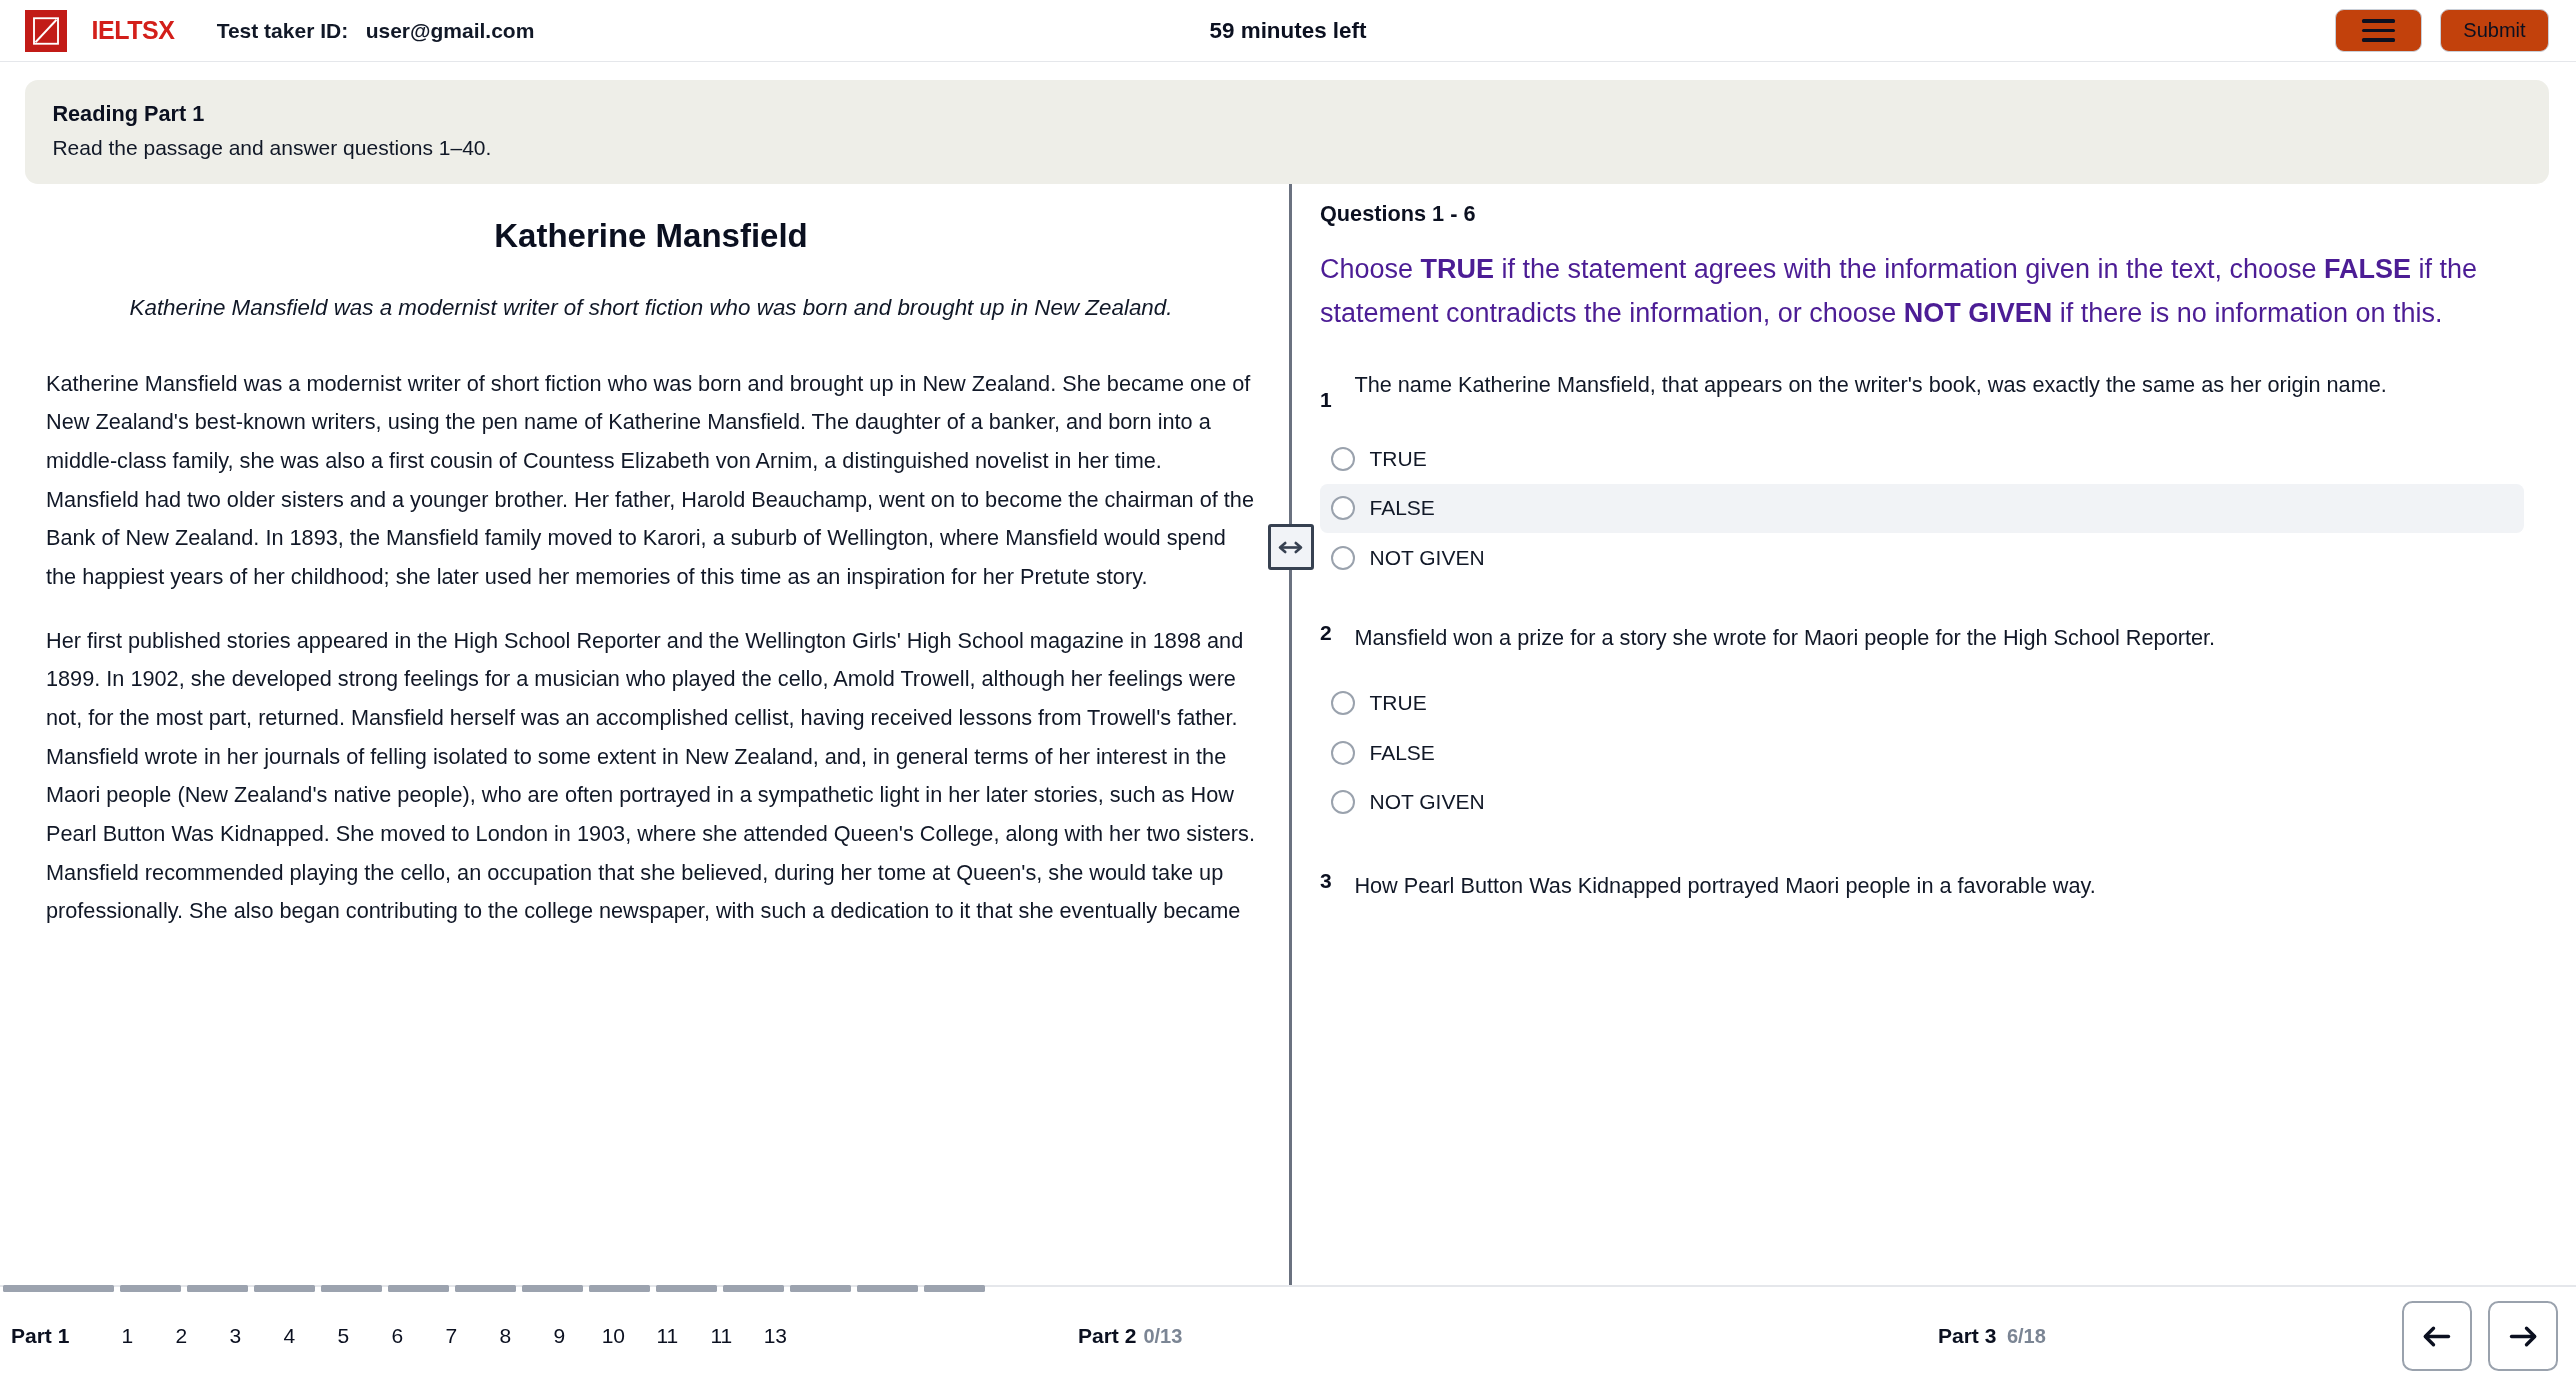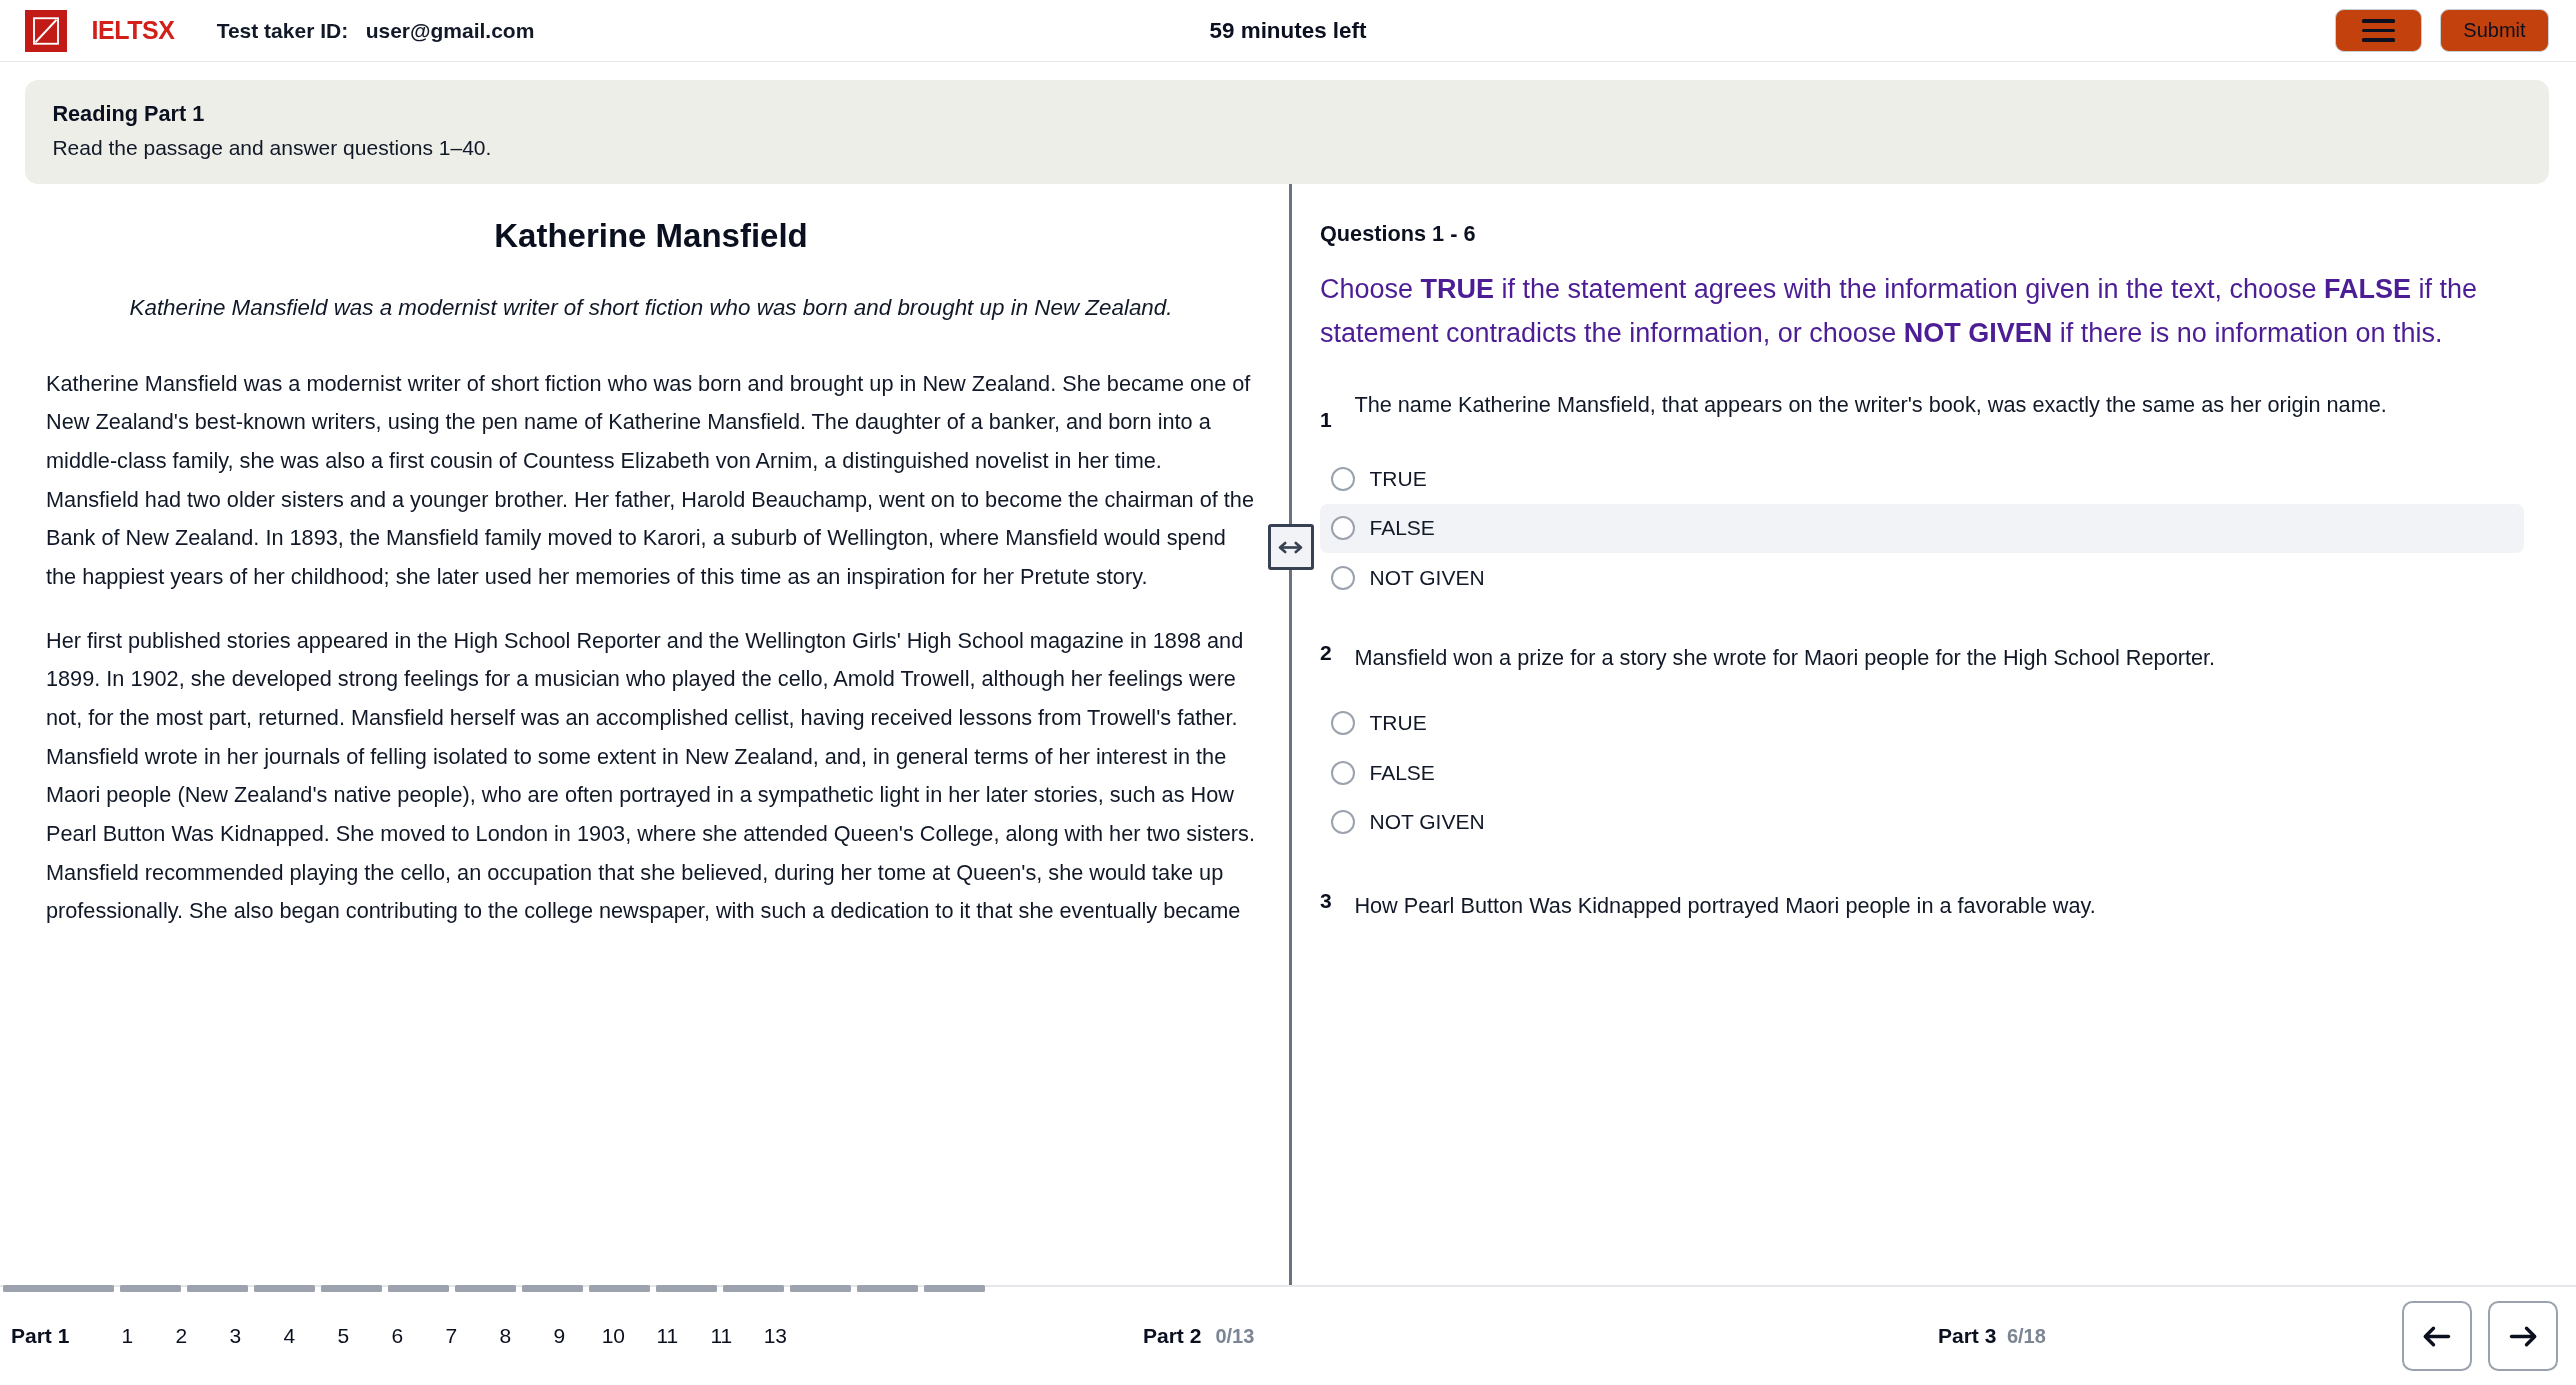--- a/index.html
+++ b/index.html
@@ -68,21 +68,21 @@
     width: 3px; flex: 0 0 3px; background: #6b7280; position: relative;
   }
   .grip {
     position: absolute; left: 50%; top: 340px; transform: translateX(-50%);
     width: 46px; height: 46px; background: #f1f3f7;
     border: 3.7px solid #374151; border-radius: 3px;
     display: flex; align-items: center; justify-content: center;
     cursor: col-resize;
   }
   .grip svg { display: block; }
-  .pane-right { flex: 1 1 auto; padding: 37px 52px 0 28px; overflow: hidden; }
+  .pane-right { flex: 1 1 auto; padding: 17px 52px 0 28px; overflow: hidden; }
 
   .passage-title {
     text-align: center; font-size: 33px; font-weight: bold; color: #0b1020;
     margin-bottom: 36px;
   }
   .passage-intro {
     font-style: italic; font-size: 22.4px; line-height: 1.55; text-align: center;
     color: #111827; margin-bottom: 39px;
   }
   .passage-p {
@@ -123,21 +123,21 @@
   }
   .seg { width: 61px; height: 7.5px; background: #9ca3af; border-radius: 1.5px; }
   .seg.first { width: 111px; }
   .part-group { display: flex; align-items: center; gap: 0; padding-left: 11px; }
   .part-label { font-size: 21px; font-weight: bold; color: #0b1020; }
   .qnum {
     font-size: 21px; color: #0b1020; width: 54px; text-align: center; cursor: pointer;
   }
   .qnum.first { margin-left: 31px; }
   .part-center {
-    position: absolute; left: 1143px; display: flex; align-items: baseline; gap: 14px; cursor: pointer;
+    position: absolute; left: 1078px; display: flex; align-items: baseline; gap: 7px; cursor: pointer;
   }
   .part-right {
     position: absolute; left: 1938px; display: flex; align-items: baseline; gap: 10.5px; cursor: pointer;
   }
   .part-count { font-size: 20px; color: #7b8594; font-weight: bold; }
   .nav-btns { margin-left: auto; display: flex; gap: 16.4px; }
   .nav-btn {
     width: 70px; height: 70px; border: 2.2px solid #9aa2ad; border-radius: 10.5px;
     background: #fff; display: flex; align-items: center; justify-content: center;
     cursor: pointer;

